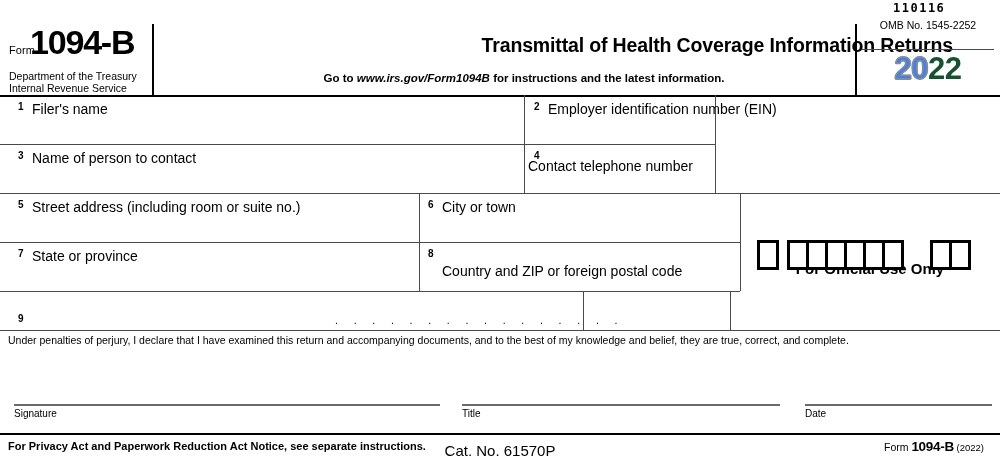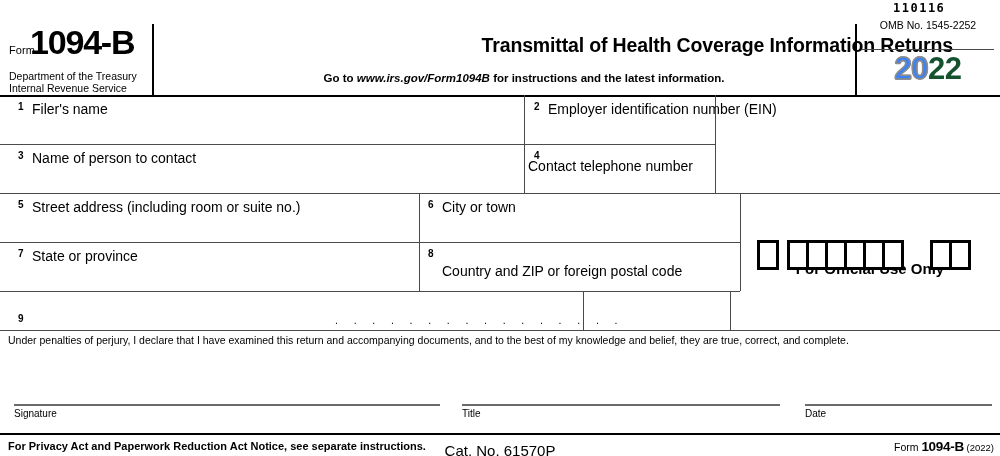--- a/index.html
+++ b/index.html
@@ -207,21 +207,21 @@
     font-weight: bold;
   }
   #footer-catno {
     left: 0px;
     top: 442px;
     width: 1000px;
     text-align: center;
     font-size: 15px;
   }
   #footer-formref {
-    right: 6px;
+    right: 16px;
     top: 439px;
     font-size: 10.5px;
     text-align: left;
   }
   #footer-formref .ff-word { font-weight: normal; }
   #footer-formref .ff-num {
     font-weight: bold;
     font-size: 13.5px;
     letter-spacing: -0.3px;
   }

